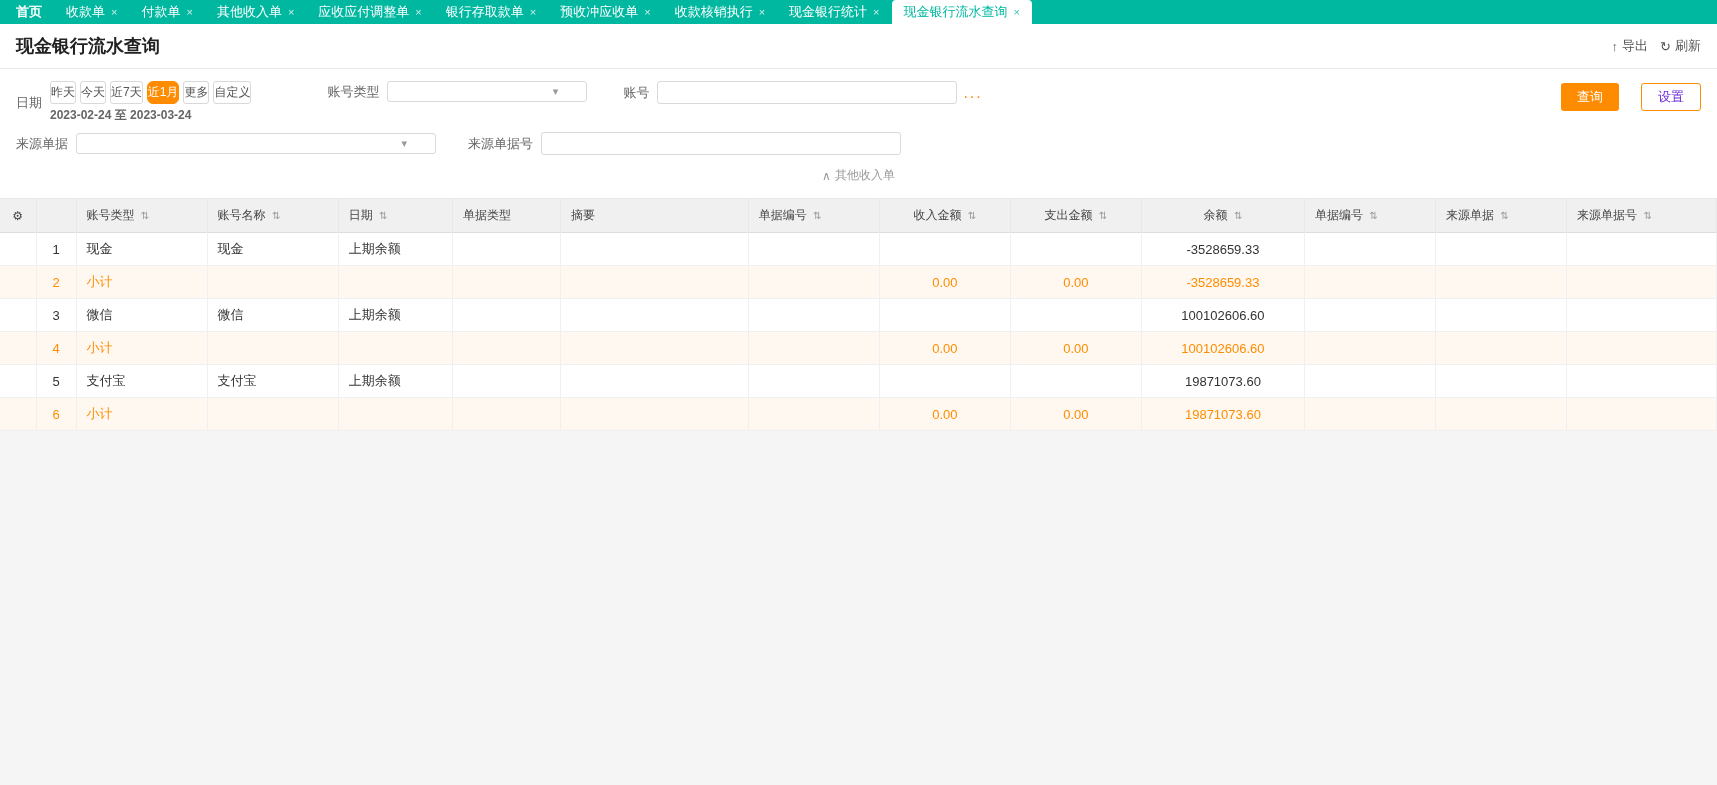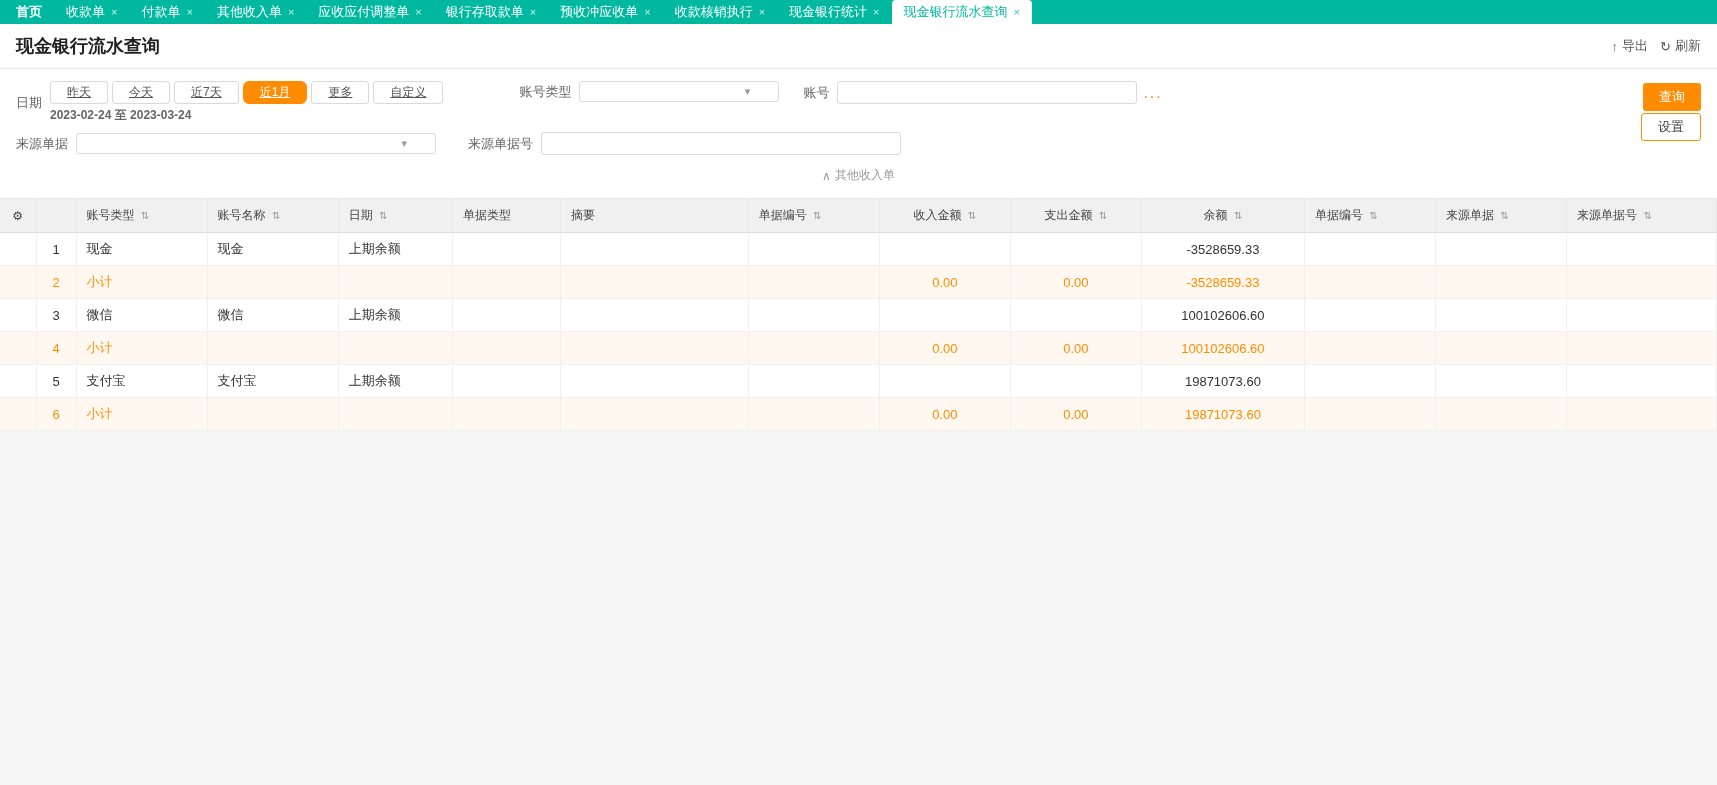--- a/index.html
+++ b/index.html
@@ -87,28 +87,27 @@
       color: #666;
       white-space: nowrap;
       font-size: 13px;
     }
     .date-options {
       display: flex;
       align-items: center;
       gap: 4px;
     }
     .date-btn {
-      padding: 2px 16px;
+      padding: 2px 0;
       border: 1px solid #d9d9d9;
       border-radius: 3px;
       cursor: pointer;
       font-size: 12px;
       color: #555;
       background: #fff;
-      text-decoration: underline;
     }
     .date-btn.active {
       background: #ff8c00;
       border-color: #ff8c00;
       color: #fff;
       border-radius: 6px;
     }
     .date-range {
       color: #666;
       font-size: 12px;
@@ -141,21 +140,21 @@
       background: #ff8c00;
       color: #fff;
       border: none;
       border-radius: 3px;
       padding: 5px 16px;
       cursor: pointer;
       font-size: 13px;
     }
     .btn-settings {
       background: #fff;
-      color: #404040;
+      color: #6d28d9;
       border: 1px solid #ff8c00;
       border-radius: 3px;
       padding: 4px 16px;
       cursor: pointer;
       font-size: 13px;
     }
     .more-dots {
       color: #ff8c00;
       cursor: pointer;
       font-size: 16px;
@@ -307,21 +306,21 @@
         </div>
 
         <div class="filter-group" style="margin-left:60px;">
           <span class="filter-label">账号类型</span>
           <div class="select-field" style="width:200px;">
             <span></span>
             <span class="arrow">▾</span>
           </div>
         </div>
 
-        <div class="filter-group" style="margin-left:8px;">
+        <div class="filter-group" style="margin-left:20px;">
           <span class="filter-label">账号</span>
           <div style="flex:1; display:flex; align-items:center; gap:6px;">
             <input type="text" class="text-field" style="width: 300px;">
             <span class="more-dots">...</span>
           </div>
         </div>
       </div>
 
       <div class="filter-row">
         <div class="filter-group">
@@ -332,21 +331,21 @@
           </div>
         </div>
 
         <div class="filter-group" style="margin-left:16px;">
           <span class="filter-label">来源单据号</span>
           <input type="text" class="text-field" style="width: 360px;">
         </div>
       </div>
     </div>
 
-    <div style="display:flex; flex-direction:column; gap:2px; align-items:flex-end; padding-top:2px;">
+    <div style="display:flex; flex-direction:row; gap:22px; align-items:flex-end; padding-top:2px;">
       <button class="btn-query">查询</button>
       <button class="btn-settings">设置</button>
     </div>
   </div>
 
   <div class="collapse-bar">
     <div class="collapse-btn">
       <span>∧</span>
       <span>其他收入单</span>
     </div>

